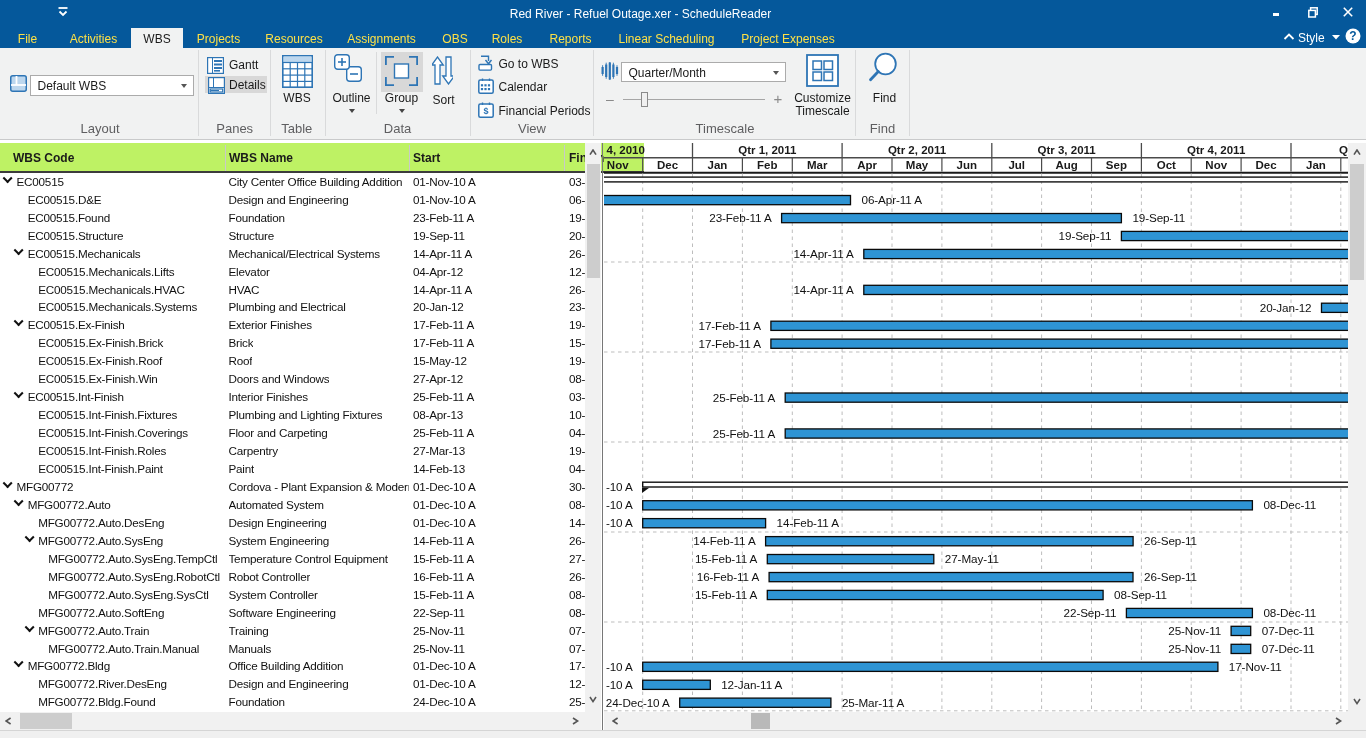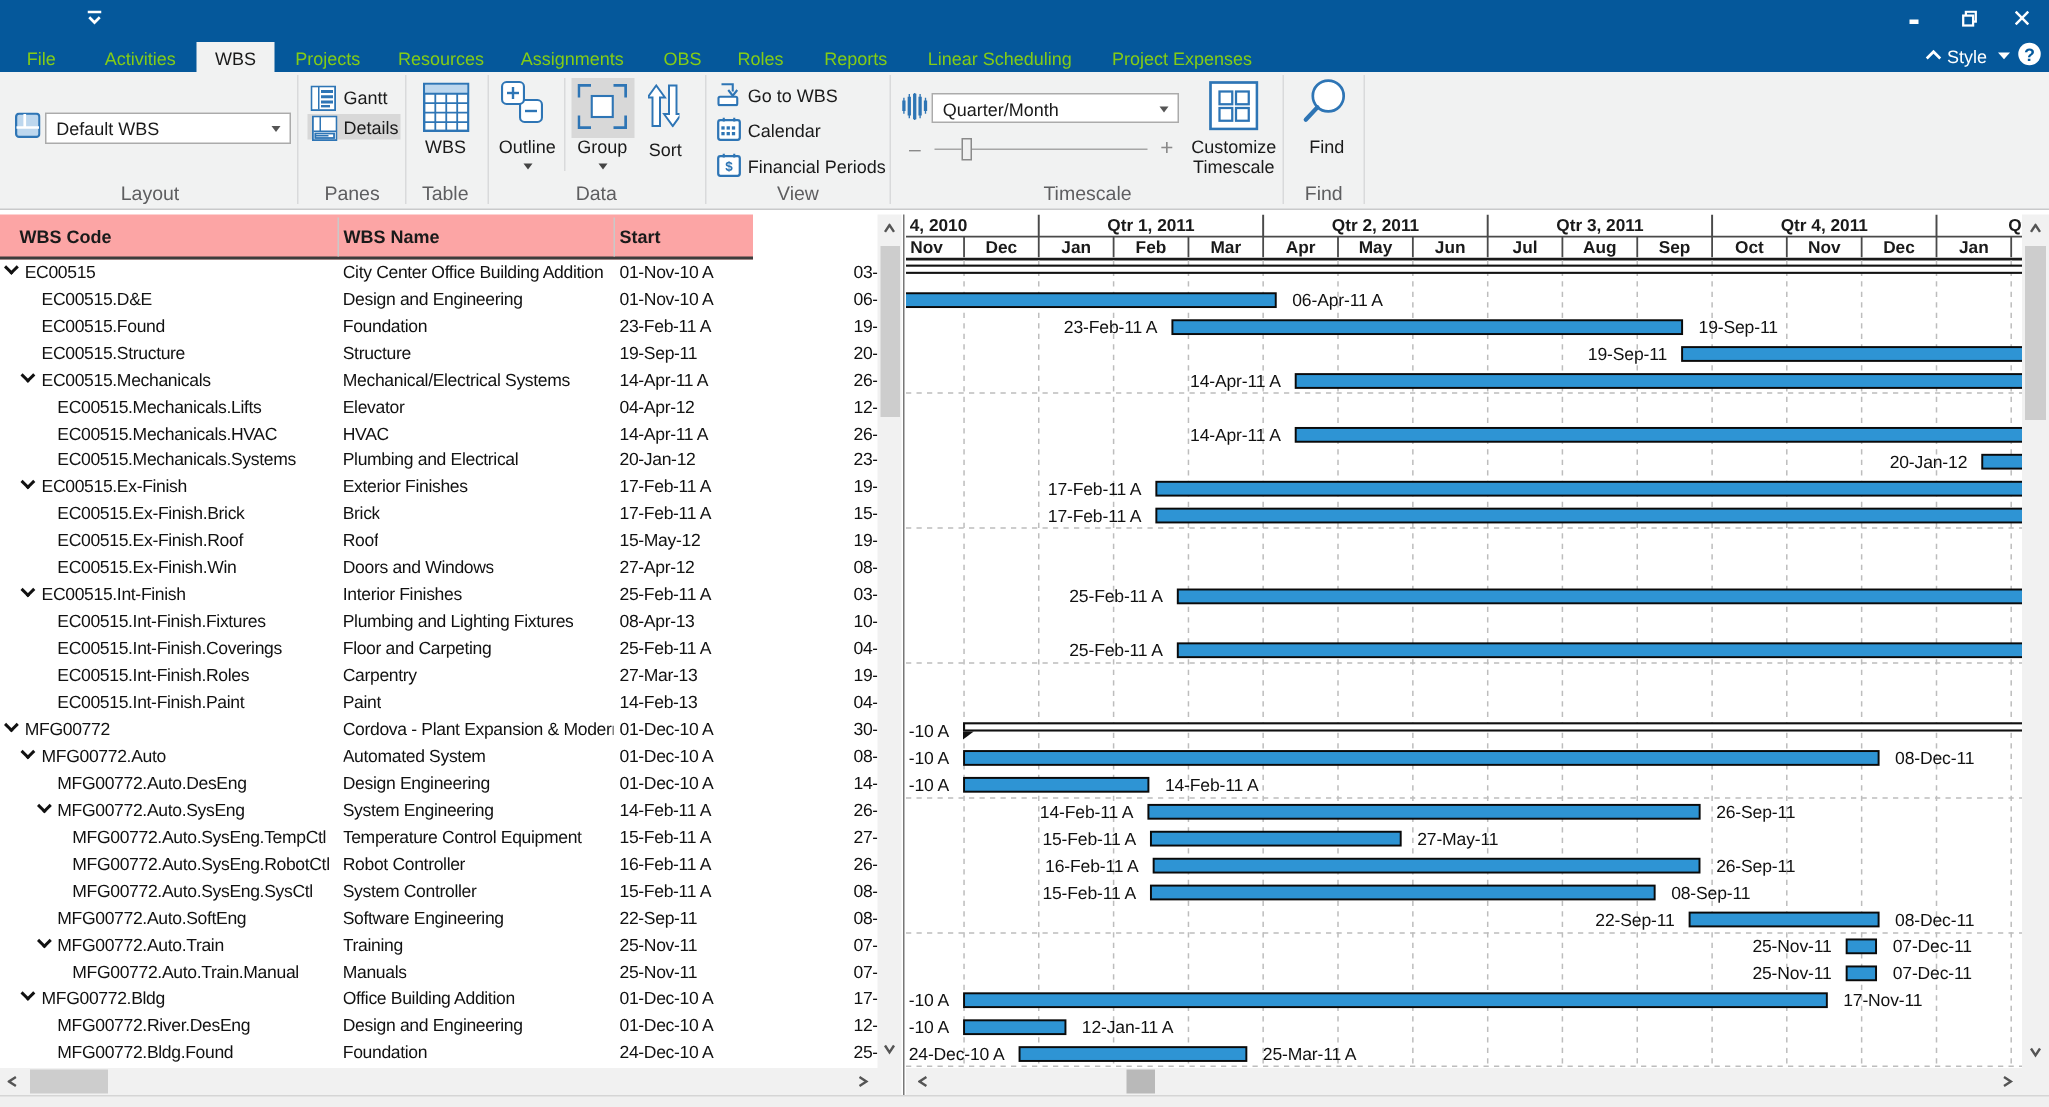--- a/index.html
+++ b/index.html
@@ -1,33 +1,33 @@
 <!DOCTYPE html>
 <html><head><meta charset="utf-8"><title>ScheduleReader</title>
 <style>
 *{margin:0;padding:0;box-sizing:border-box}
 html,body{width:1366px;height:738px;overflow:hidden}
 #app{position:absolute;width:1366px;height:738px;font-family:"Liberation Sans",sans-serif;background:#fff;overflow:hidden}
 .titlebar{position:absolute;left:0;top:0;width:1366px;height:28px;background:#05589b}
 .title{position:absolute;left:0;width:1281px;top:7px;text-align:center;color:#fff;font-size:12px}
 .tabsbar{position:absolute;left:0;top:28px;width:1366px;height:20px;background:#05589b}
-.tab{position:absolute;top:3.5px;transform:translateX(-50%);color:#84cc16;font-size:12px;white-space:nowrap}
+.tab{position:absolute;top:3.5px;transform:translateX(-50%);color:#fde047;font-size:12px;white-space:nowrap}
 .tab.active{color:#1a1a1a}
 .activetab-bg{position:absolute;left:131px;top:0;width:52px;height:20px;background:#f1f2f2}
 .ribbon{position:absolute;left:0;top:48px;width:1366px;height:92px;background:#f1f2f2;border-bottom:1px solid #c9cacb}
 .gsep{position:absolute;top:2px;height:86px;width:1px;background:#d9dadb}
 .glabel{position:absolute;top:73px;transform:translateX(-50%);color:#5e5e60;font-size:13px;white-space:nowrap}
 .rtext{position:absolute;color:#1a1a1a;font-size:12px;white-space:nowrap}
 .combo{position:absolute;background:#fff;border:1px solid #ababab;font-size:12px;color:#1a1a1a}
 .combo .ct{position:absolute;left:7px;top:3px;white-space:nowrap}
 .combo .ca{position:absolute;right:6px;top:8px;width:0;height:0;border-left:3.5px solid transparent;border-right:3.5px solid transparent;border-top:4px solid #555}
 .pressed{position:absolute;background:#d8d8d8}
 .dd{position:absolute;width:0;height:0;border-left:3.5px solid transparent;border-right:3.5px solid transparent;border-top:4px solid #444;transform:translateX(-50%)}
 .content{position:absolute;left:0;top:143px;width:1366px;height:595px;background:#fff}
-.thead{position:absolute;left:0;top:0;width:502px;height:29.5px;background:#fca5a5;border-bottom:2px solid #3c3c3c;overflow:hidden}
+.thead{position:absolute;left:0;top:0;width:644px;height:29.5px;background:#bef264;border-bottom:2px solid #3c3c3c;overflow:hidden}
 .th{position:absolute;top:8px;font-size:12px;font-weight:bold;color:#1a1a1a;white-space:nowrap}
 .colsep{position:absolute;top:2px;height:27px;width:1px;background:#c9c9c9}
 .tbody{position:absolute;left:0;top:0;width:585px;height:568.5px;overflow:hidden}
 .trow{position:absolute;left:0;height:17.95px;width:585px}
 .trow span{position:absolute;top:2.4px;font-size:11.7px;color:#111;white-space:nowrap;letter-spacing:-0.22px}
 .trow .c1{left:228.5px;max-width:180px;overflow:hidden}
 .trow .c2{left:413px}
 .trow .c3{left:569px}
 .chev{position:absolute;top:4.6px;width:6.5px;height:6.5px;border-left:2px solid #111;border-bottom:2px solid #111;transform:rotate(-45deg)}
 .vsb{position:absolute;top:0;width:16px;height:568.5px;background:#f1f1f1}
@@ -35,20 +35,21 @@
 .divider{position:absolute;left:601.5px;top:0;width:1.6px;height:587px;background:#777}
 .hsb{position:absolute;top:568.5px;height:18.5px;background:#f1f1f1}
 .statusbar{position:absolute;left:0;top:587px;width:1366px;height:8px;background:#f0f0f0;border-top:1px solid #d5d5d5}
 .ts{font:bold 11.5px "Liberation Sans",sans-serif;fill:#1a1a1a}
 .gl{font:11.7px "Liberation Sans",sans-serif;fill:#111;letter-spacing:-0.1px}
 .sba{position:absolute}
 </style></head>
 <body>
 <div id="app">
   <div class="titlebar">
+    <div class="title">Red River - Refuel Outage.xer - ScheduleReader</div>
     <svg class="sba" style="left:57px;top:6px" width="12" height="11">
         <line x1="1.5" y1="2" x2="10.5" y2="2" stroke="#fff" stroke-width="1.8"></line>
         <polyline points="2.5,5.5 6,9 9.5,5.5" fill="none" stroke="#fff" stroke-width="1.8"></polyline>
       </svg>
       <div class="sba" style="left:1272.5px;top:13px;width:6.5px;height:2.8px;background:#fff"></div>
       <svg class="sba" style="left:1308px;top:7px" width="10" height="11">
         <rect x="2.6" y="0.8" width="6.6" height="6.6" fill="none" stroke="#fff" stroke-width="1.5"></rect>
         <rect x="0.8" y="3.4" width="6.6" height="6.6" fill="#05589b" stroke="#fff" stroke-width="1.5"></rect>
       </svg>
       <svg class="sba" style="left:1343px;top:7px" width="10" height="10">

